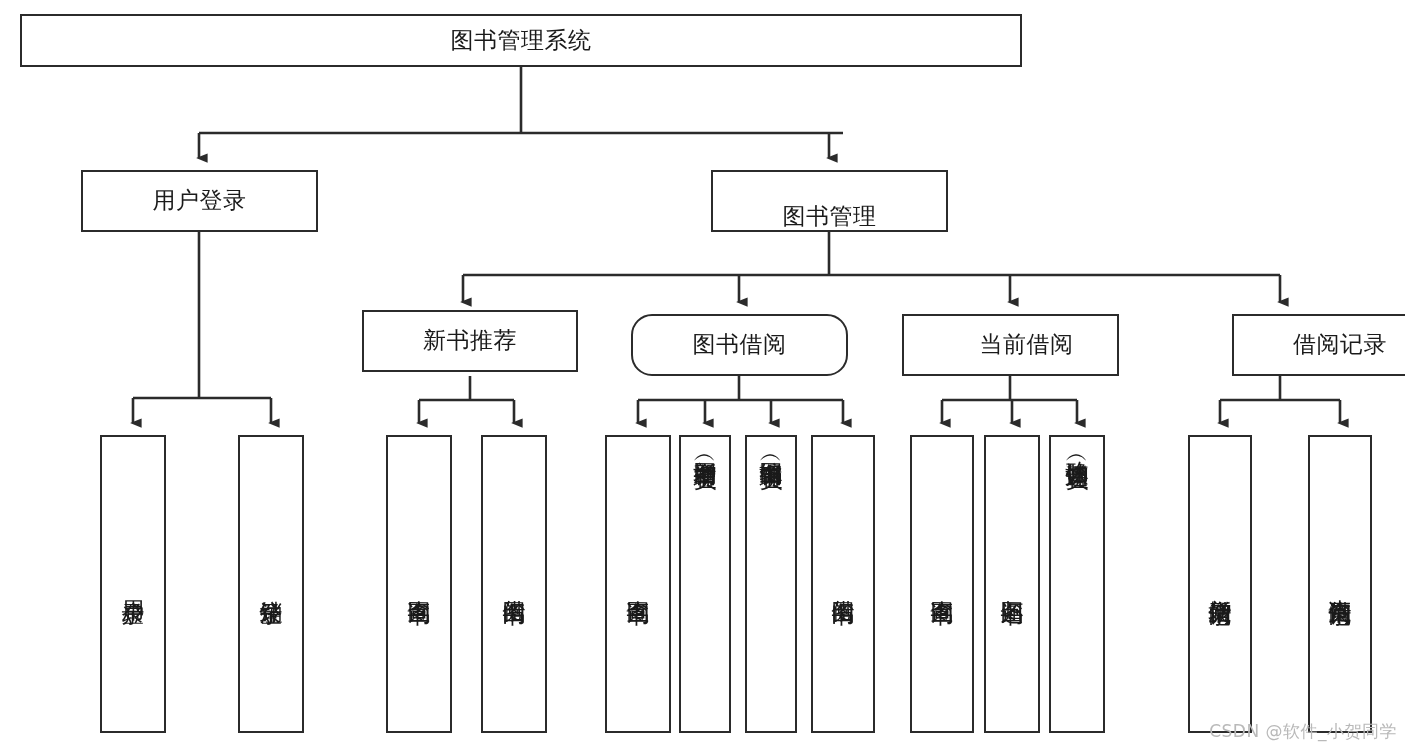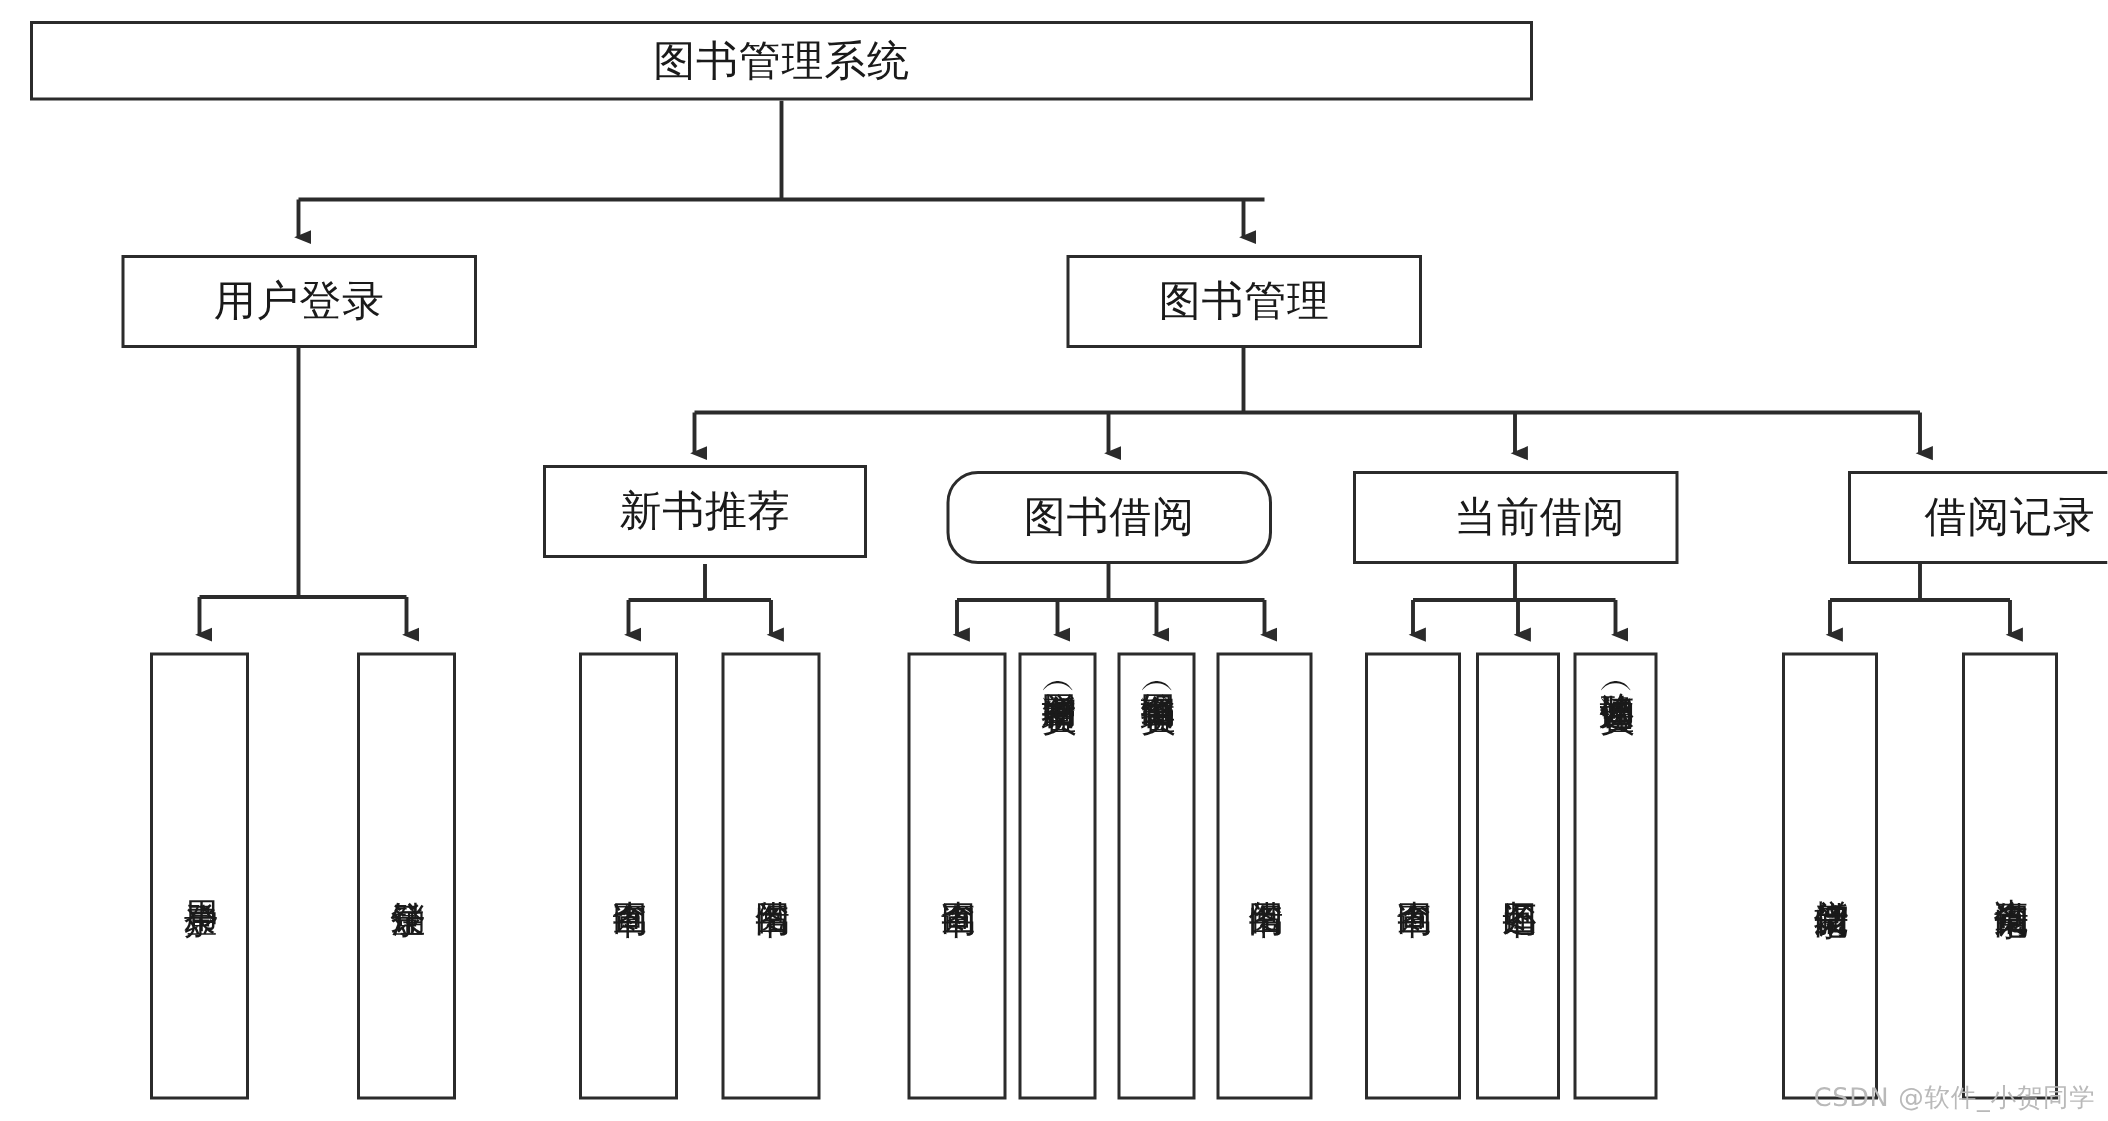--- a/index.html
+++ b/index.html
@@ -31,21 +31,21 @@
     box-sizing: border-box;
     background: #ffffff;
     border: 2.5px solid #2b2b2b;
     display: flex;
     align-items: center;
     justify-content: center;
     z-index: 2;
   }
   .node .lbl {
     color: #1a1a1a;
-    font-size: 28px;
+    font-size: 23px;
     line-height: 1.18;
     letter-spacing: 0.5px;
     white-space: nowrap;
     text-align: center;
   }
   
   .node.leaf {
     align-items: flex-start;
     padding-top: 6px;
   }
@@ -128,21 +128,21 @@
     </g>
   </svg>
 
   <div class="node" style="left:20px; top:14px; width:1002px; height:53px;">
     <span class="lbl">图书管理系统</span>
   </div>
 
   <div class="node" style="left:81px; top:170px; width:237px; height:62px;">
     <span class="lbl">用户登录</span>
   </div>
-  <div class="node" style="left:711px; top:170px; width:237px; height:62px;">
+  <div class="node" style="left:711px; top:170px; width:237px; height:62px;align-items:flex-end;">
     <span class="lbl">图书管理</span>
   </div>
 
   <div class="node" style="left:362px; top:310px; width:216px; height:62px;">
     <span class="lbl">新书推荐</span>
   </div>
   <div class="node" style="left:631px; top:314px; width:217px; height:62px;border-radius:21px;">
     <span class="lbl">图书借阅</span>
   </div>
   <div class="node" style="left:902px; top:314px; width:217px; height:62px;padding-left:32px;">

